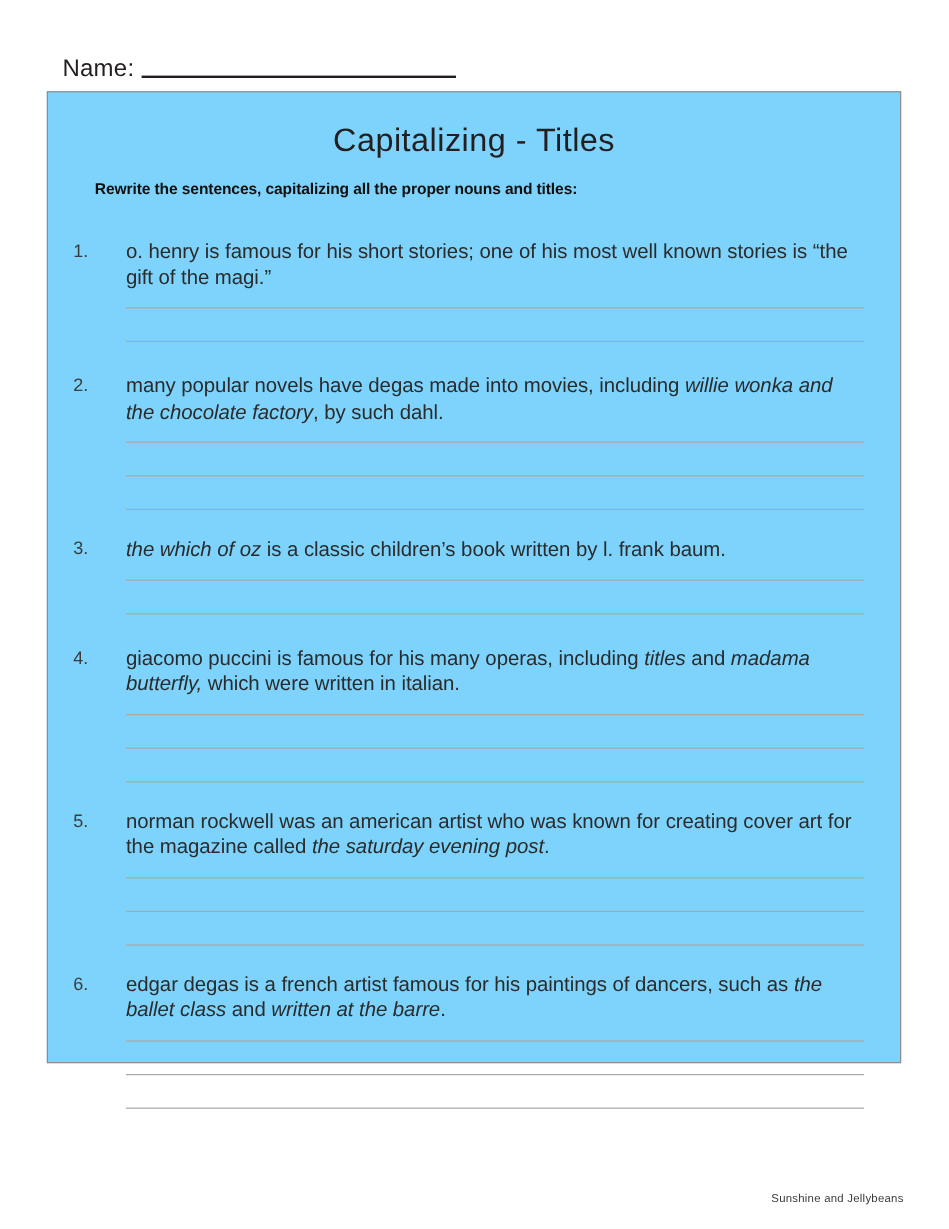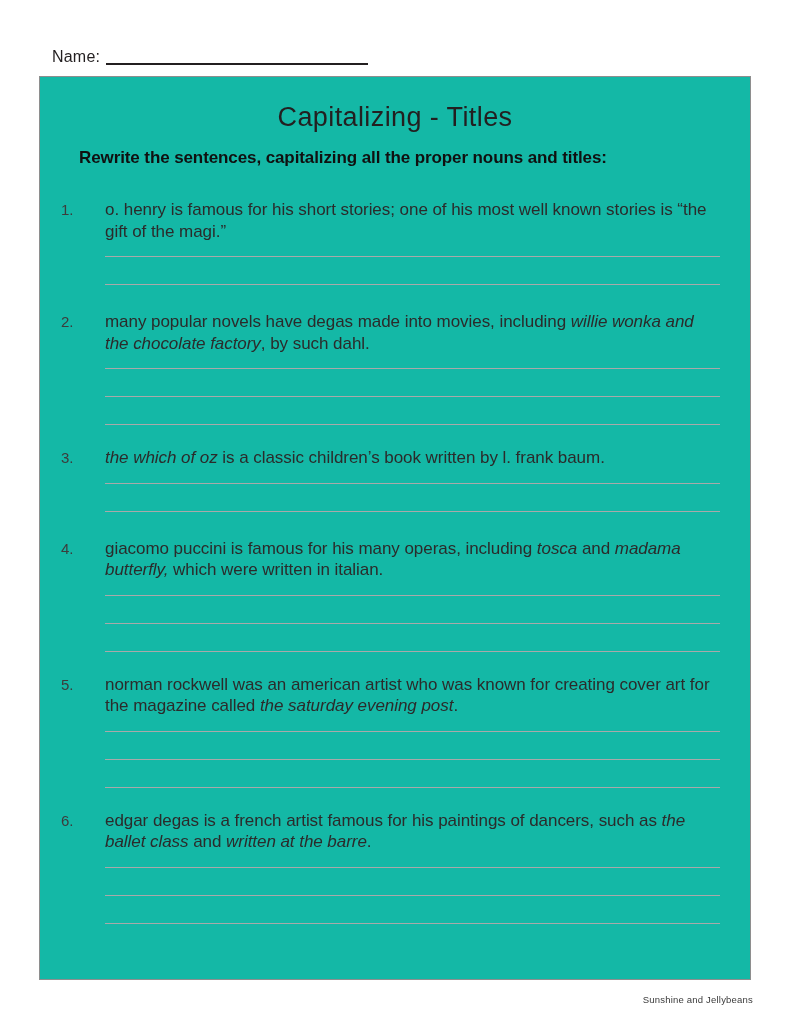--- a/index.html
+++ b/index.html
@@ -27,21 +27,21 @@
   }
   .field {
     position: absolute;
     display: flex;
     align-items: flex-end;
     height: 28px;
   }
   .field-name { left: 52px; top: 0; }
   .field-date { left: 428px; top: 0; }
   .field-label {
-    font-size: 16px;
+    font-size: 20px;
     line-height: 22px;
     letter-spacing: 0.2px;
     color: #231f20;
     white-space: nowrap;
   }
   .field-rule {
     display: block;
     height: 0;
     border-bottom: 2px solid #231f20;
     margin-left: 6px;
@@ -49,44 +49,44 @@
   }
   .field-name .field-rule { width: 262px; }
   .field-date .field-rule { width: 267px; }
 
   
   .sheet-box {
     position: absolute;
     left: 39px;
     top: 76px;
     width: 712px;
-    height: 904px;
+    height: 810px;
     border: 1px solid #8e8e8e;
-    background: #14b8a6;
+    background: #7dd3fc;
     box-sizing: border-box;
   }
 
   .sheet-title {
     position: absolute;
     left: 0;
     top: 24px;
     width: 100%;
     text-align: center;
     font-size: 27px;
     line-height: 32px;
     font-weight: 400;
     letter-spacing: 0.4px;
     color: #231f20;
   }
 
   .sheet-instructions {
     position: absolute;
     left: 39px;
     top: 72px;
-    font-size: 17px;
+    font-size: 13px;
     line-height: 18px;
     font-weight: bold;
     letter-spacing: -0.1px;
     color: #101010;
     white-space: nowrap;
   }
 
   
   .questions {
     position: absolute;
@@ -198,21 +198,21 @@
           <p class="q-text"><em>the which of oz</em><span> is a classic children’s book written by l. frank baum.</span></p>
           <div class="answer-lines">
             <div class="answer-line"></div>
             <div class="answer-line"></div>
           </div>
         </div>
       </div>
       <div class="question" data-qindex="3">
         <div class="q-number">4.</div>
         <div class="q-body">
-          <p class="q-text"><span>giacomo puccini is famous for his many operas, including </span><em>tosca</em><span> and </span><em>madama butterfly,</em><span> which were written in italian.</span></p>
+          <p class="q-text"><span>giacomo puccini is famous for his many operas, including </span><em>titles</em><span> and </span><em>madama butterfly,</em><span> which were written in italian.</span></p>
           <div class="answer-lines">
             <div class="answer-line"></div>
             <div class="answer-line"></div>
             <div class="answer-line"></div>
           </div>
         </div>
       </div>
       <div class="question" data-qindex="4">
         <div class="q-number">5.</div>
         <div class="q-body">

